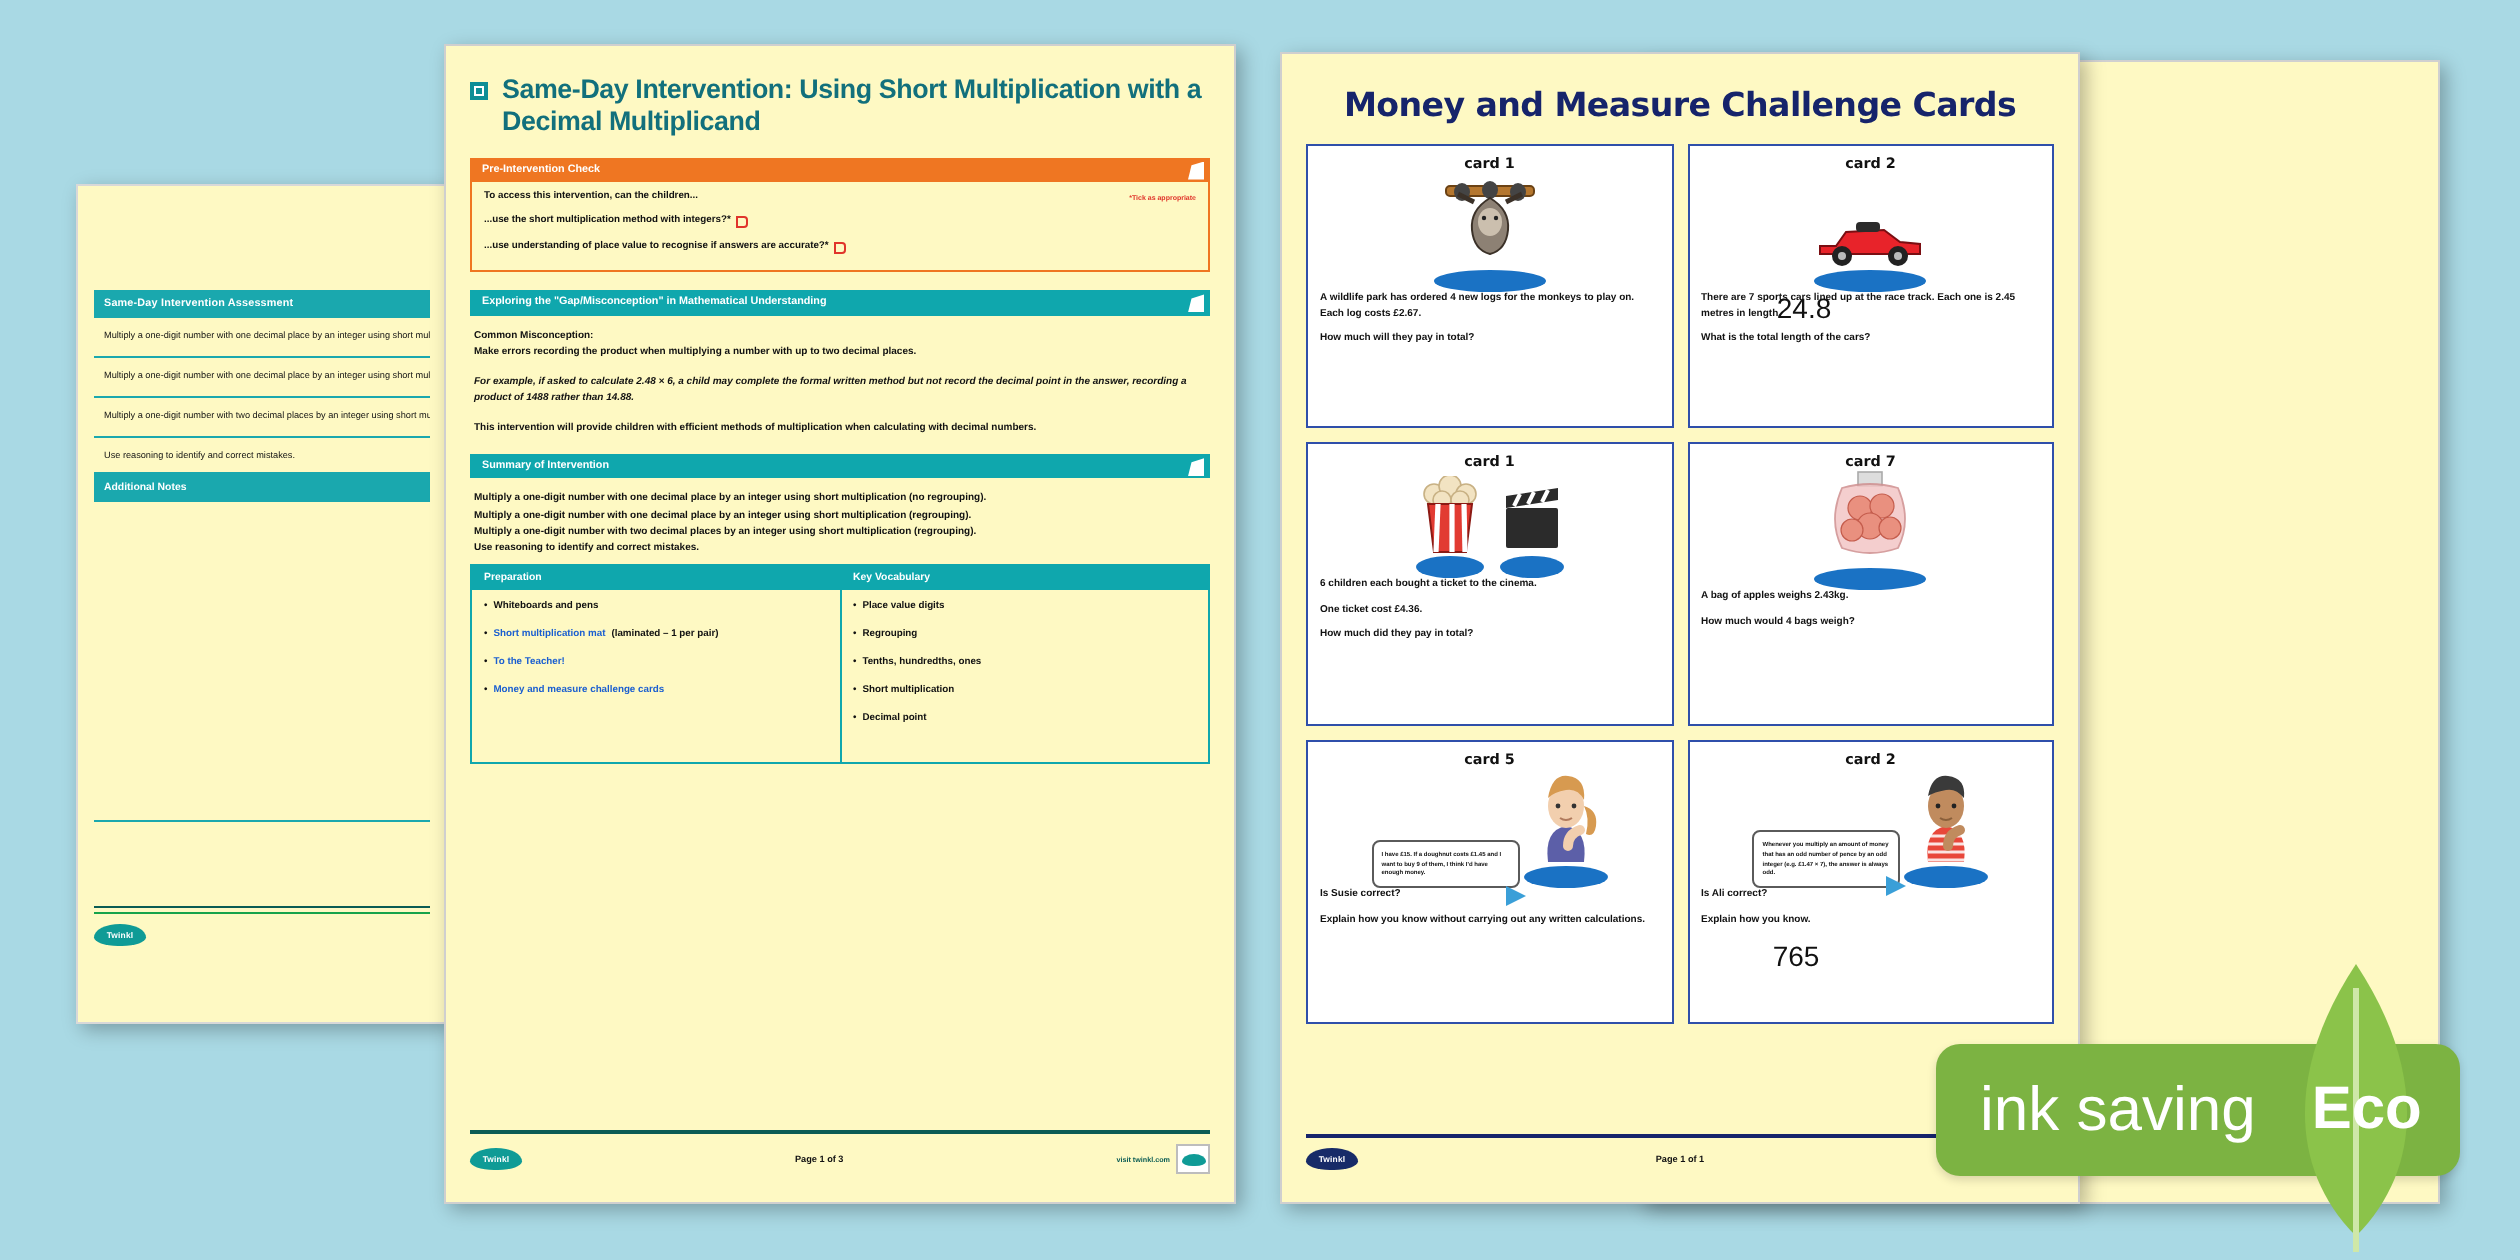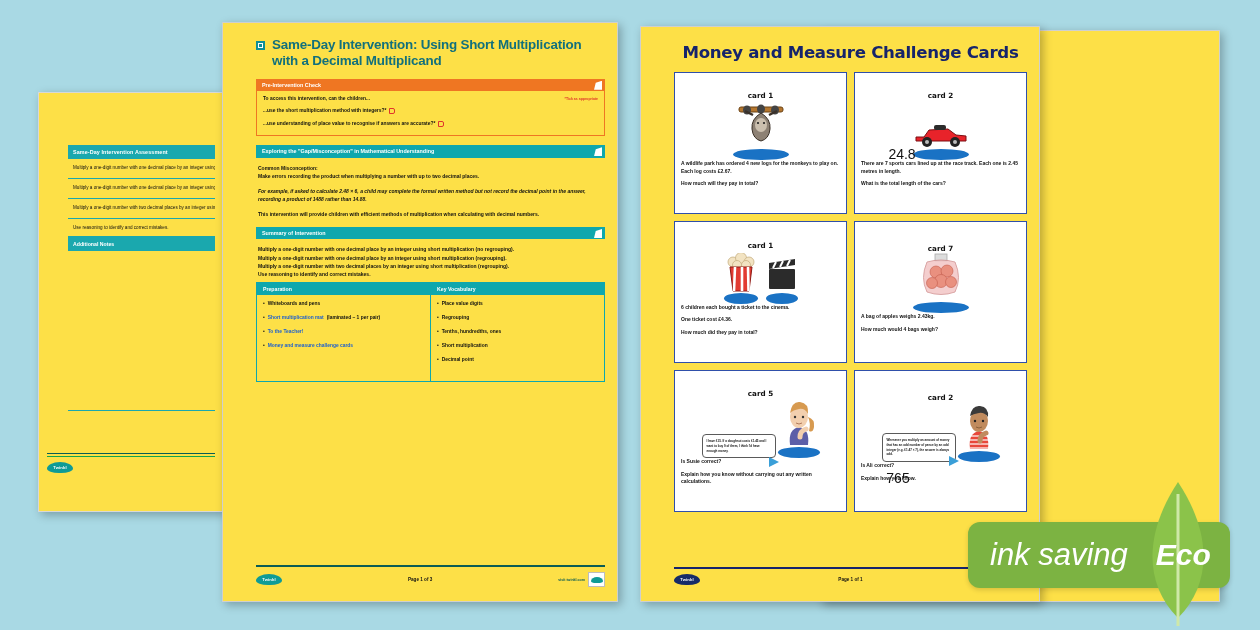--- a/index.html
+++ b/index.html
@@ -3,21 +3,21 @@
 <meta charset="utf-8">
 <style>
   * { box-sizing: border-box; margin: 0; padding: 0; }
   html, body {
     width: 1260px; height: 630px;
     overflow: hidden;
     font-family: "Liberation Sans", sans-serif;
   }
   body { background: #a9d9e4; position: relative; }
 
-  .page { position: absolute; background: #fde047; padding-left: 21px; }
+  .page { position: absolute; background: #fef9c3; }
   .shadow { box-shadow: 3px 3px 9px rgba(0,0,0,0.28); }
 
   
   #assessment-page {
     left: 38px; top: 92px; width: 186px; height: 420px;
     border: 1px solid #d8d8d8;
   }
   #assessment-page .inner { padding: 52px 8px 0 8px; }
   .assess-head {
     background: #1aa8ae; color: #fff;
@@ -188,21 +188,21 @@
     text-align:center; letter-spacing:-.3px; margin-bottom: 10px;
     font-family:"DejaVu Sans", sans-serif;
   }
   .card-grid {
     display:grid; grid-template-columns: 1fr 1fr;
     gap: 7px 7px;
   }
   .card {
     border: 1.4px solid #2f4faa; background:#fff;
     padding: 4px 6px 6px 6px; height: 142px;
-    display:flex; flex-direction:column;justify-content:center;
+    display:flex; flex-direction:column;
   }
   .card-label {
     text-align:center; font-size:7.2px; font-weight:bold; color:#111;
     font-family:"DejaVu Sans", sans-serif; margin-bottom: 2px;
   }
   .card-art { height: 58px; display:flex; align-items:flex-end; justify-content:center; }
   .card-art.small { height: 52px; }
   .card-text { font-size:5.0px; font-weight:bold; color:#111; line-height:1.5; }
   .card-text p { margin-bottom: 5px; }
 
@@ -231,21 +231,20 @@
   .cards-footer .row { display:flex; align-items:center; margin-top:5px; }
   .cards-footer .pageno { margin:0 auto; font-size:4.6px; font-weight:bold; color:#111; }
 
   
   #eco-badge {
     position:absolute; left: 968px; top: 522px;
     width: 262px; height: 66px;
     background: #7cb342; border-radius: 12px;
     display:flex; align-items:center; padding-left: 22px;
     box-shadow: 0 2px 5px rgba(0,0,0,.15);
-    font-style: italic;
   }
   #eco-badge .ink {
     font-size: 31px; color:#fff; font-family:"Liberation Sans", sans-serif;
   }
   #eco-badge .eco {
     font-size: 30px; color:#fff; font-weight:bold; margin-left: 28px;
     position:relative; z-index:3;
   }
   #eco-leaf {
     position:absolute; left: 1140px; top: 478px;

